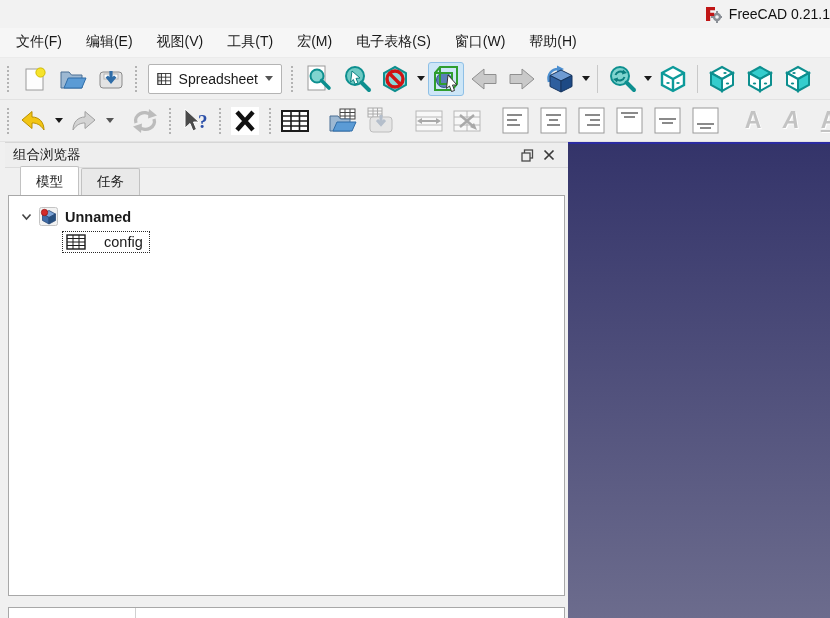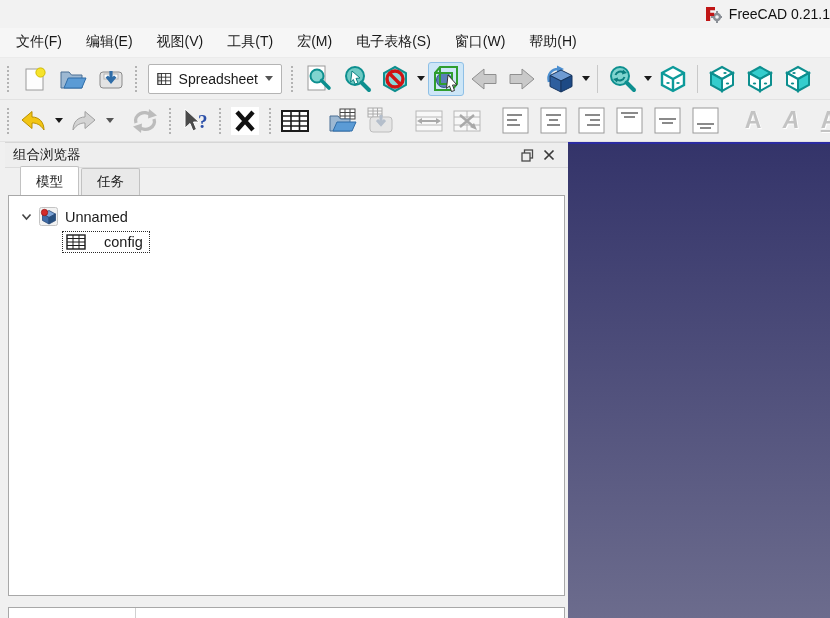--- a/index.html
+++ b/index.html
@@ -50,21 +50,21 @@
     justify-content:center; }
   .tabs { height:27px; display:flex; align-items:flex-end; padding-left:15px; }
   .tab { font-size:13.5px; padding:4px 15px 4px 15px; background:#e9e9e9;
     border:1px solid #c2c2c2; border-bottom:none; margin-right:2px;
     border-radius:2px 2px 0 0; color:#222; }
   .tab.active { background:#fff; padding-top:6px; position:relative; z-index:2; }
   .tree-box { position:absolute; left:3px; right:3px; top:53px; height:401px;
     background:#fff; border:1px solid #a8a8a8; overflow:hidden; }
   .tree-row1 { display:flex; align-items:center; gap:7px; padding:9px 0 0 12px;
     height:32px; }
-  .tree-row1 .lbl { font-size:14.5px; font-weight:normal; }
+  .tree-row1 .lbl { font-size:14.5px; font-weight:bold; }
   .tree-row2 { display:flex; align-items:center; padding:3px 0 0 53px; }
   .focus-wrap { display:flex; align-items:center; gap:18px;
     border:1px dotted #2a2a2a; padding:2px 6px 2px 3px;text-align:right; }
   .tree-row2 .lbl { font-size:14.5px; }
   .prop-panel { position:absolute; left:3px; right:3px; top:465px; height:14px;
     background:#fff; border:1px solid #a8a8a8; display:flex; }
   .prop-col { width:127px; border-right:1px solid #d0d0d0; height:100%; }
   .viewport { position:absolute; left:568px; top:0; width:262px; height:476px;
     border-top:2px solid #2b2ba2;
     background:linear-gradient(#34346a,#6c6c8d); }

